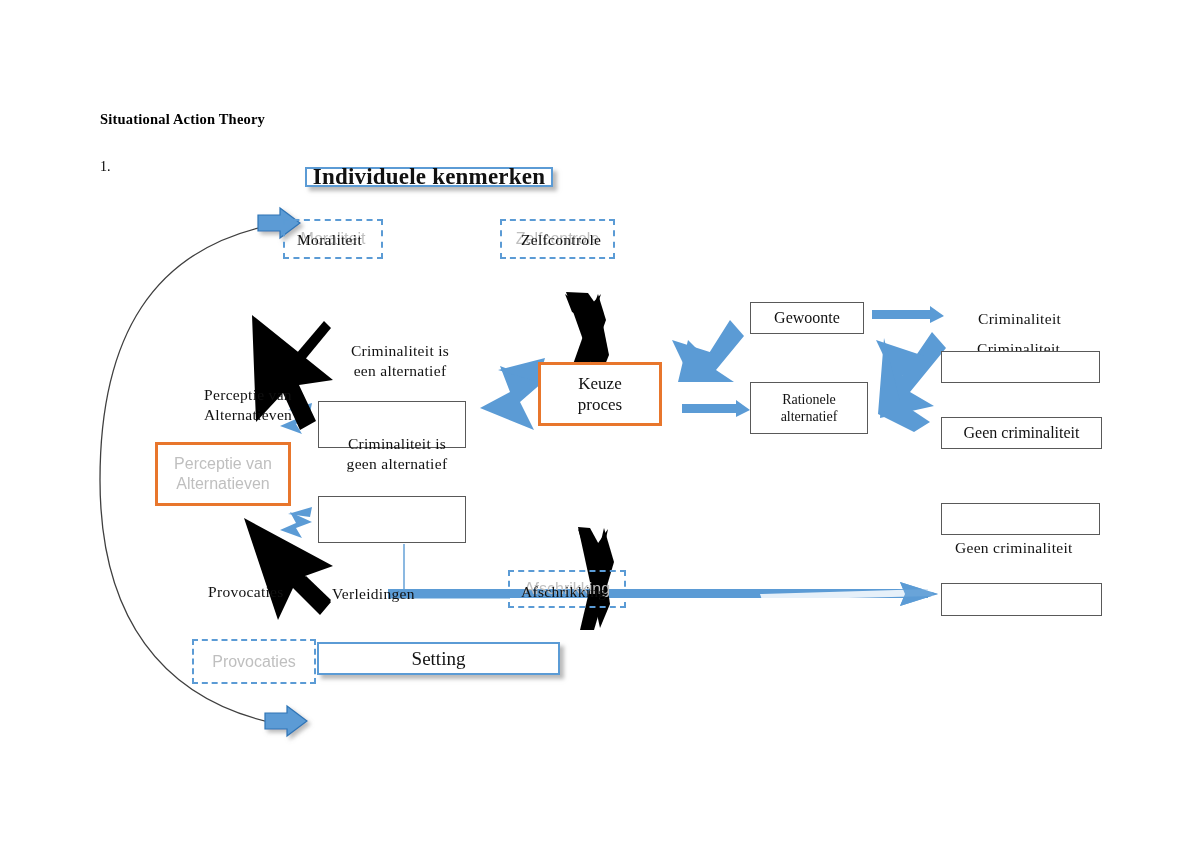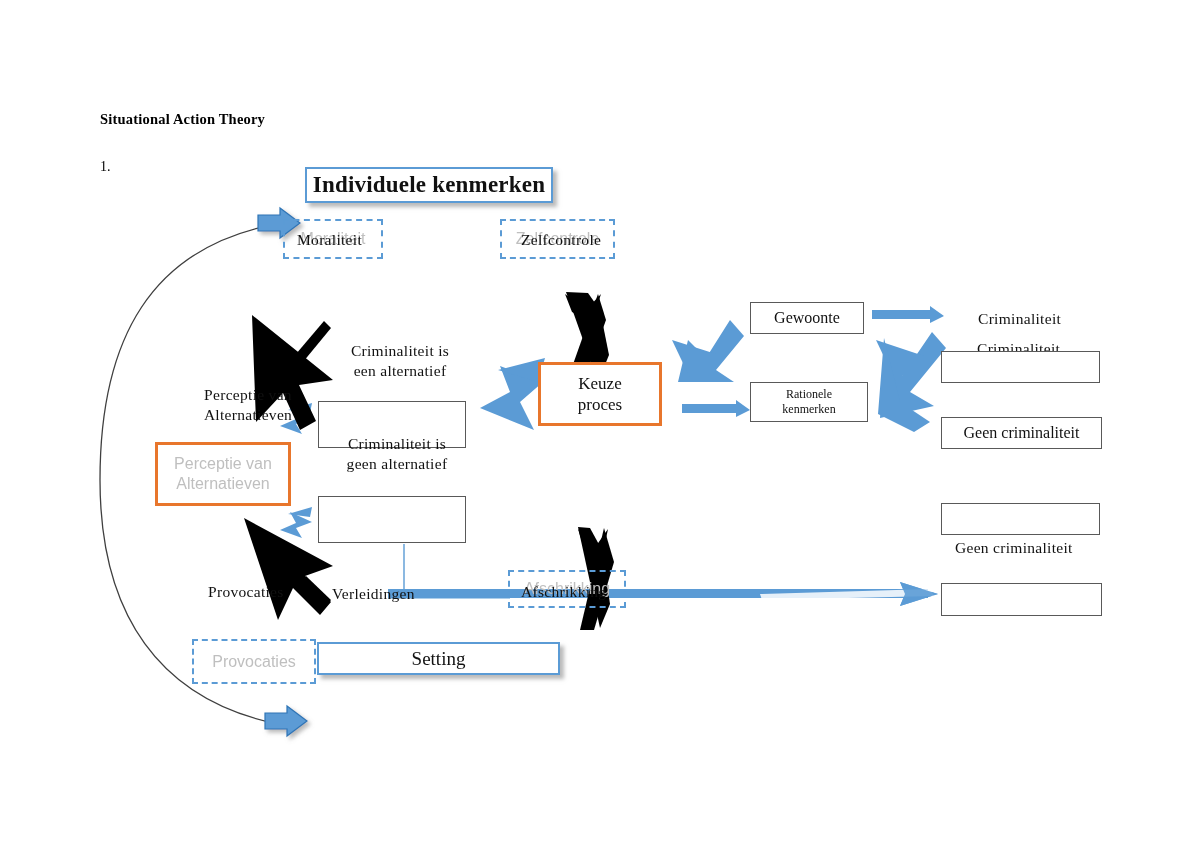--- a/index.html
+++ b/index.html
@@ -195,21 +195,21 @@
       <path d="M 598 284 L 566 374 L 582 376 L 606 310 Z"></path>
       <path d="M 565 284 L 586 300 L 601 284 L 592 312 L 572 302 Z"></path>
     </g>
     <g fill="#000000">
       <path d="M 578 517 L 600 618 L 610 594 L 602 540 L 590 518 Z"></path>
       <path d="M 604 518 L 580 620 L 594 620 L 614 552 Z"></path>
       <path d="M 578 519 L 596 536 L 608 519 L 602 548 L 584 538 Z"></path>
     </g>
   </svg>
 
-  <div class="box blue bigtitle" style="left:305px; top:157px; width:248px; height:36px;">
+  <div class="box blue bigtitle" style="left:305px; top:157px; width:248px; height:20px;">
     <span>Individuele kenmerken</span>
   </div>
 
   <div class="ph" style="left:283px; top:209px; width:100px; height:40px;">
     <span>Moraliteit</span>
   </div>
   <div class="overtext flabel" style="left:297px; top:220px; font-size:15.5px;">Moraliteit</div>
 
   <div class="ph" style="left:500px; top:209px; width:115px; height:40px;">
     <span>Zelfcontrole</span>
@@ -257,24 +257,24 @@
     <div>
       <div>Keuze</div>
       <div>proces</div>
     </div>
   </div>
 
   <div class="box thin" style="left:750px; top:292px; width:114px; height:32px; font-size:16px;">
     <span>Gewoonte</span>
   </div>
 
-  <div class="box thin" style="left:750px; top:372px; width:118px; height:40px; font-size:12px;">
+  <div class="box thin" style="left:750px; top:372px; width:118px; height:52px; font-size:14px;">
     <div>
       <div>Rationele</div>
-      <div>kenmerken</div>
+      <div>alternatief</div>
     </div>
   </div>
 
   <div class="flabel" style="left:978px; top:299px;">Criminaliteit</div>
 
   <div class="flabel" style="left:977px; top:329px;">Criminaliteit</div>
 
   <div class="box thin" style="left:941px; top:341px; width:159px; height:32px;"></div>
 
   <div class="box thin" style="left:941px; top:407px; width:161px; height:32px; font-size:16px;">

